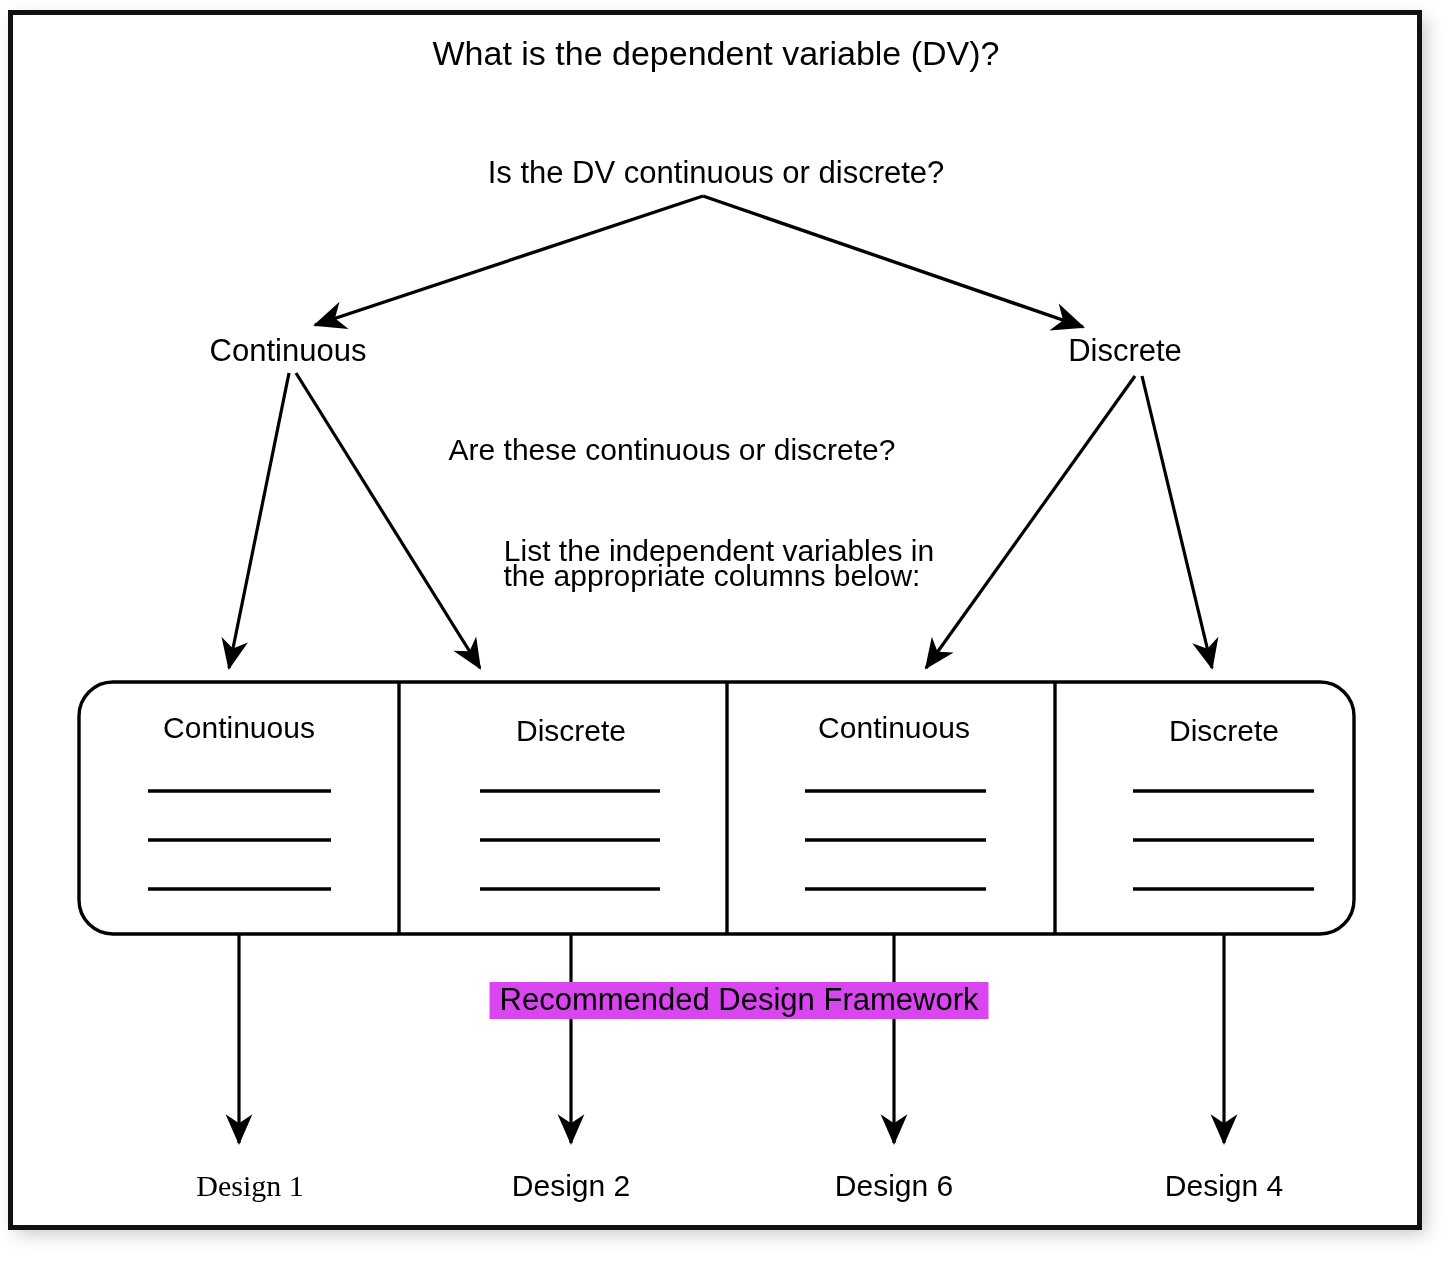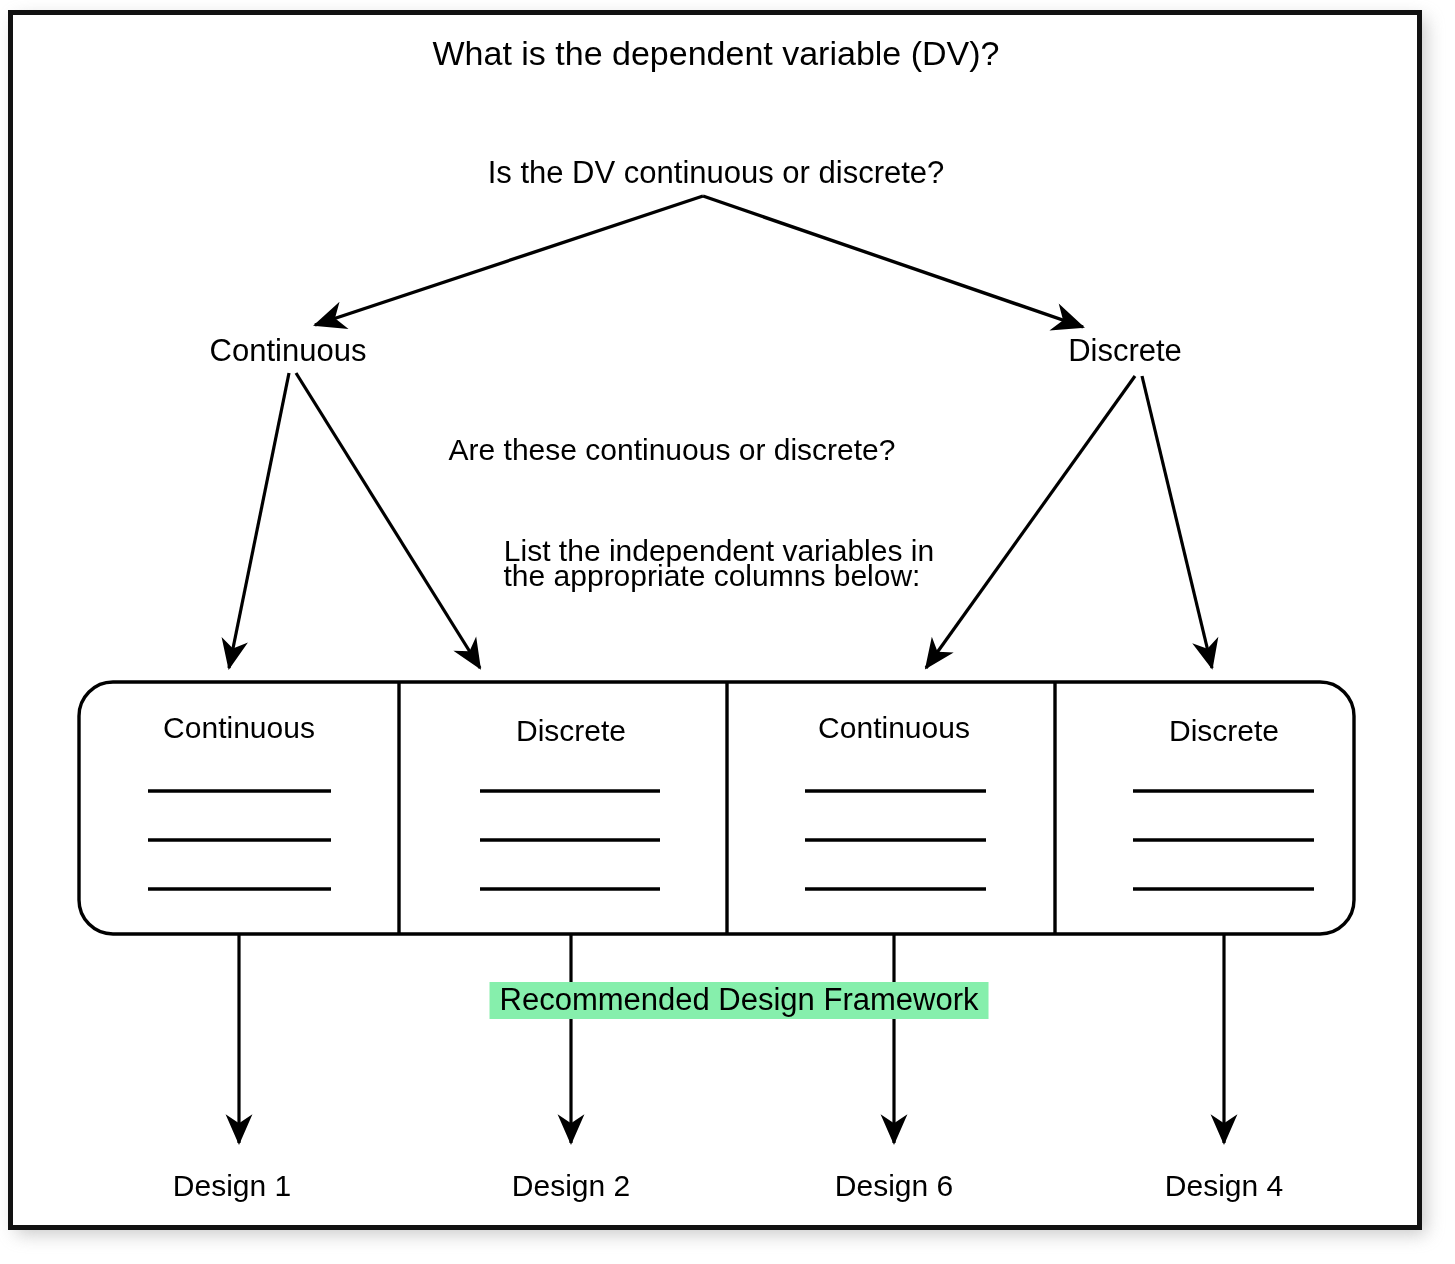--- a/index.html
+++ b/index.html
@@ -111,20 +111,20 @@
 
   <div class="txt para center" style="left:672px;top:432px;">Are these continuous or discrete?</div>
   <div class="txt para center" style="left:712px;top:533px;margin-left:7px;">List the independent variables in</div>
   <div class="txt para center" style="left:712px;top:558px;">the appropriate columns below:</div>
 
   <div class="txt colhead center" style="left:239px;top:710px;">Continuous</div>
   <div class="txt colhead center" style="left:571px;top:713px;">Discrete</div>
   <div class="txt colhead center" style="left:894px;top:710px;">Continuous</div>
   <div class="txt colhead center" style="left:1224px;top:713px;">Discrete</div>
 
-  <div class="txt framework center" style="left:739px;top:982px;background:#86efac;padding:0 10px;">Recommended Design Framework</div>
+  <div class="txt framework center" style="left:739px;top:982px;background:#d946ef;padding:0 10px;">Recommended Design Framework</div>
 
-  <div class="txt design center" style="left:232px;top:1168px;">Design 1</div>
+  <div class="txt design center" style="left:250px;top:1168px;font-family:Liberation Serif, serif;">Design 1</div>
   <div class="txt design center" style="left:571px;top:1168px;">Design 2</div>
   <div class="txt design center" style="left:894px;top:1168px;">Design 6</div>
   <div class="txt design center" style="left:1224px;top:1168px;">Design 4</div>
 
 </div>
 
 </body></html>

